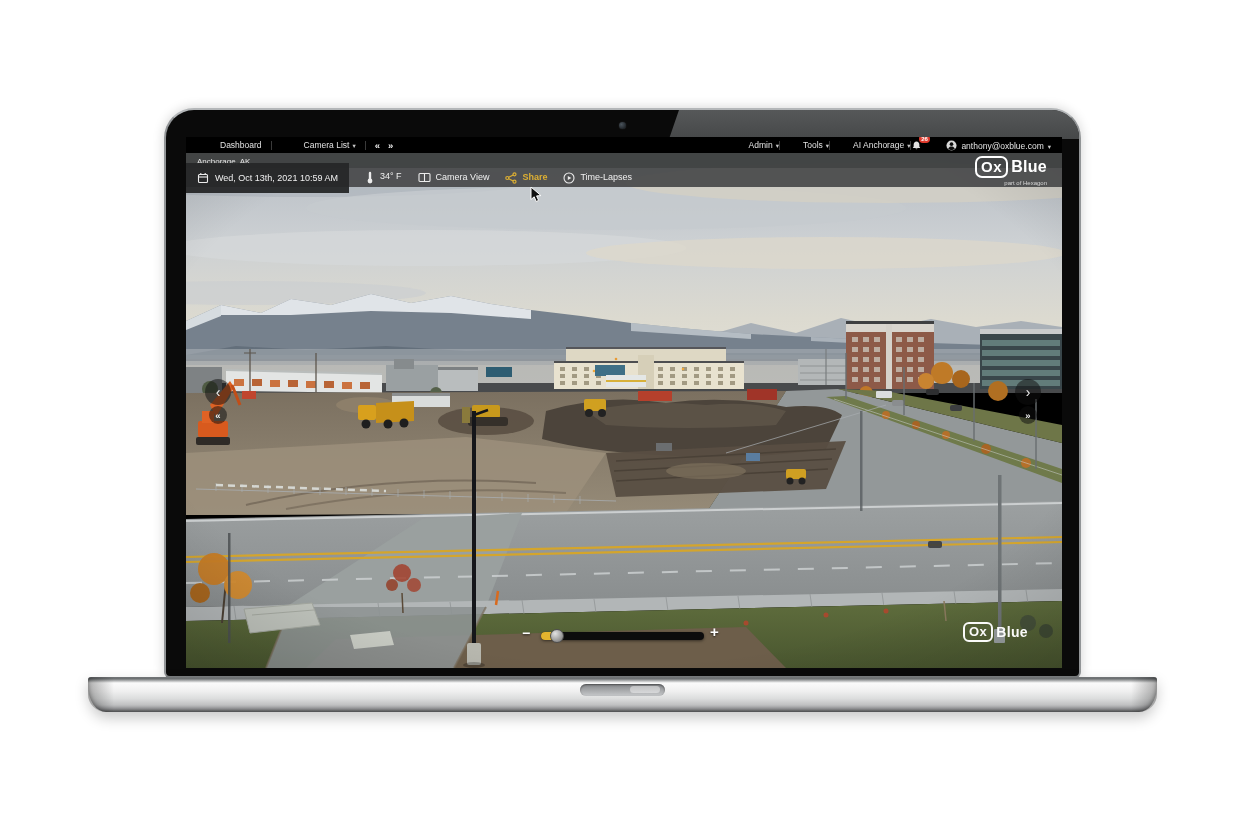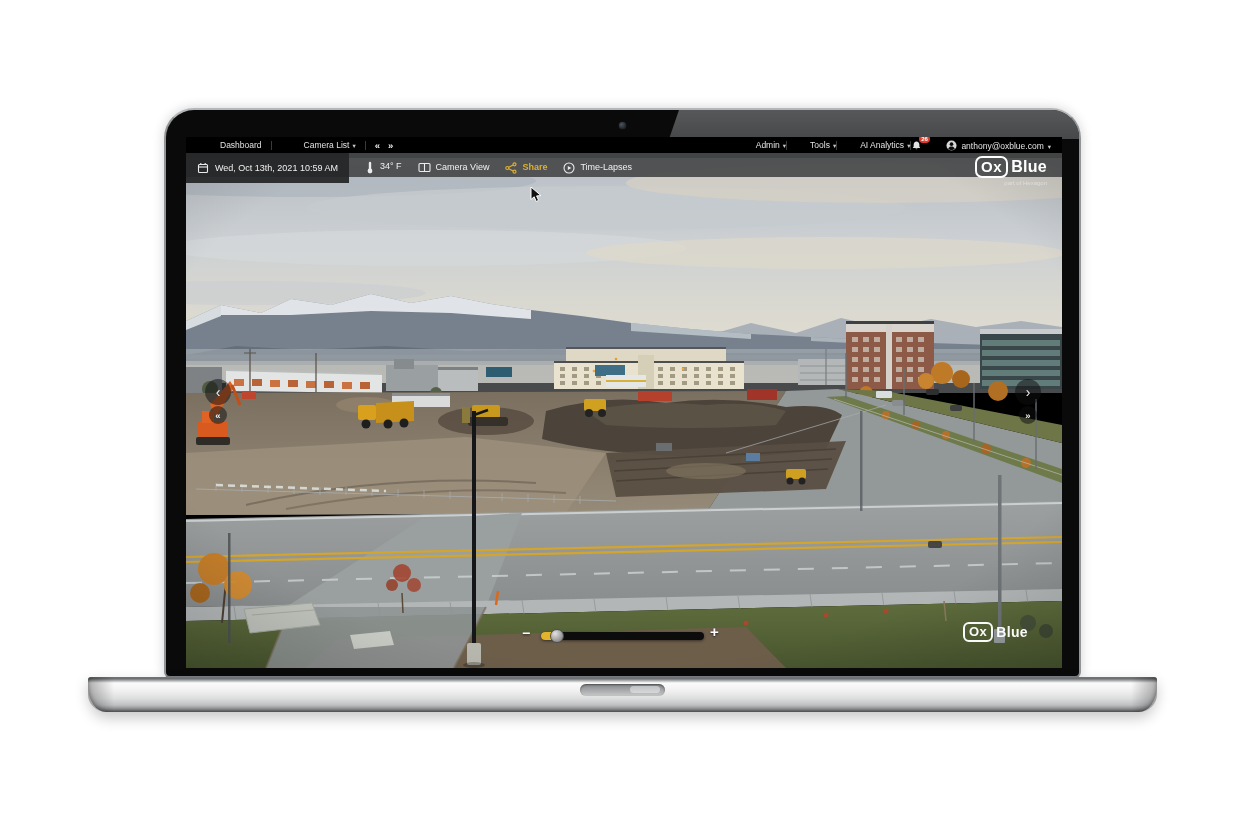--- a/index.html
+++ b/index.html
@@ -165,21 +165,21 @@
           <span>Admin</span>
           <span class="caret">▾</span>
         </span>
         <span class="sep"></span>
         <span class="nav-item">
           <span>Tools</span>
           <span class="caret">▾</span>
         </span>
         <span class="sep"></span>
         <span class="nav-item">
-          <span>AI Analytics</span>
+          <span>AI Anchorage</span>
           <span class="caret">▾</span>
         </span>
         <span class="sep"></span>
         <span class="bell-wrap">
           <span class="icon">
             <svg width="11" height="11" viewBox="0 0 12 11">
                 <path d="M6 1.1 C4.1 1.1 2.9 2.6 2.9 4.5 L2.9 6.7 L1.9 8.1 L10.1 8.1 L9.1 6.7 L9.1 4.5 C9.1 2.6 7.9 1.1 6 1.1 Z" fill="#e3e3e3"></path>
                 <path d="M4.8 8.8 A1.25 1.25 0 0 0 7.2 8.8 Z" fill="#e3e3e3"></path>
               </svg>
           </span>
@@ -536,20 +536,21 @@
           <rect x="674" y="258" width="2.5" height="100" fill="#595e60" opacity=".8"></rect>
           <rect x="42" y="380" width="2.5" height="110" fill="#4c5052" opacity=".85"></rect>
         </g>
 
         <rect x="0" y="0" width="876" height="515" fill="url(#vignG)"></rect>
       </svg>
     </div>
 
     <div class="overlay-head">
       <div class="title-row">
+        <div class="cam-loc">Anchorage, AK</div>
       </div>
       <div class="toolbar-row">
         <span class="date-chip">
           <span class="icon">
             <svg width="12" height="12" viewBox="0 0 12 12" fill="none" stroke="#ececec" stroke-width="1.1">
               <rect x="1.5" y="2.5" width="9" height="8" rx="1"></rect>
               <line x1="1.5" y1="5" x2="10.5" y2="5"></line>
               <line x1="3.8" y1="1" x2="3.8" y2="3"></line>
                 <line x1="8.2" y1="1" x2="8.2" y2="3"></line>
             </svg>

